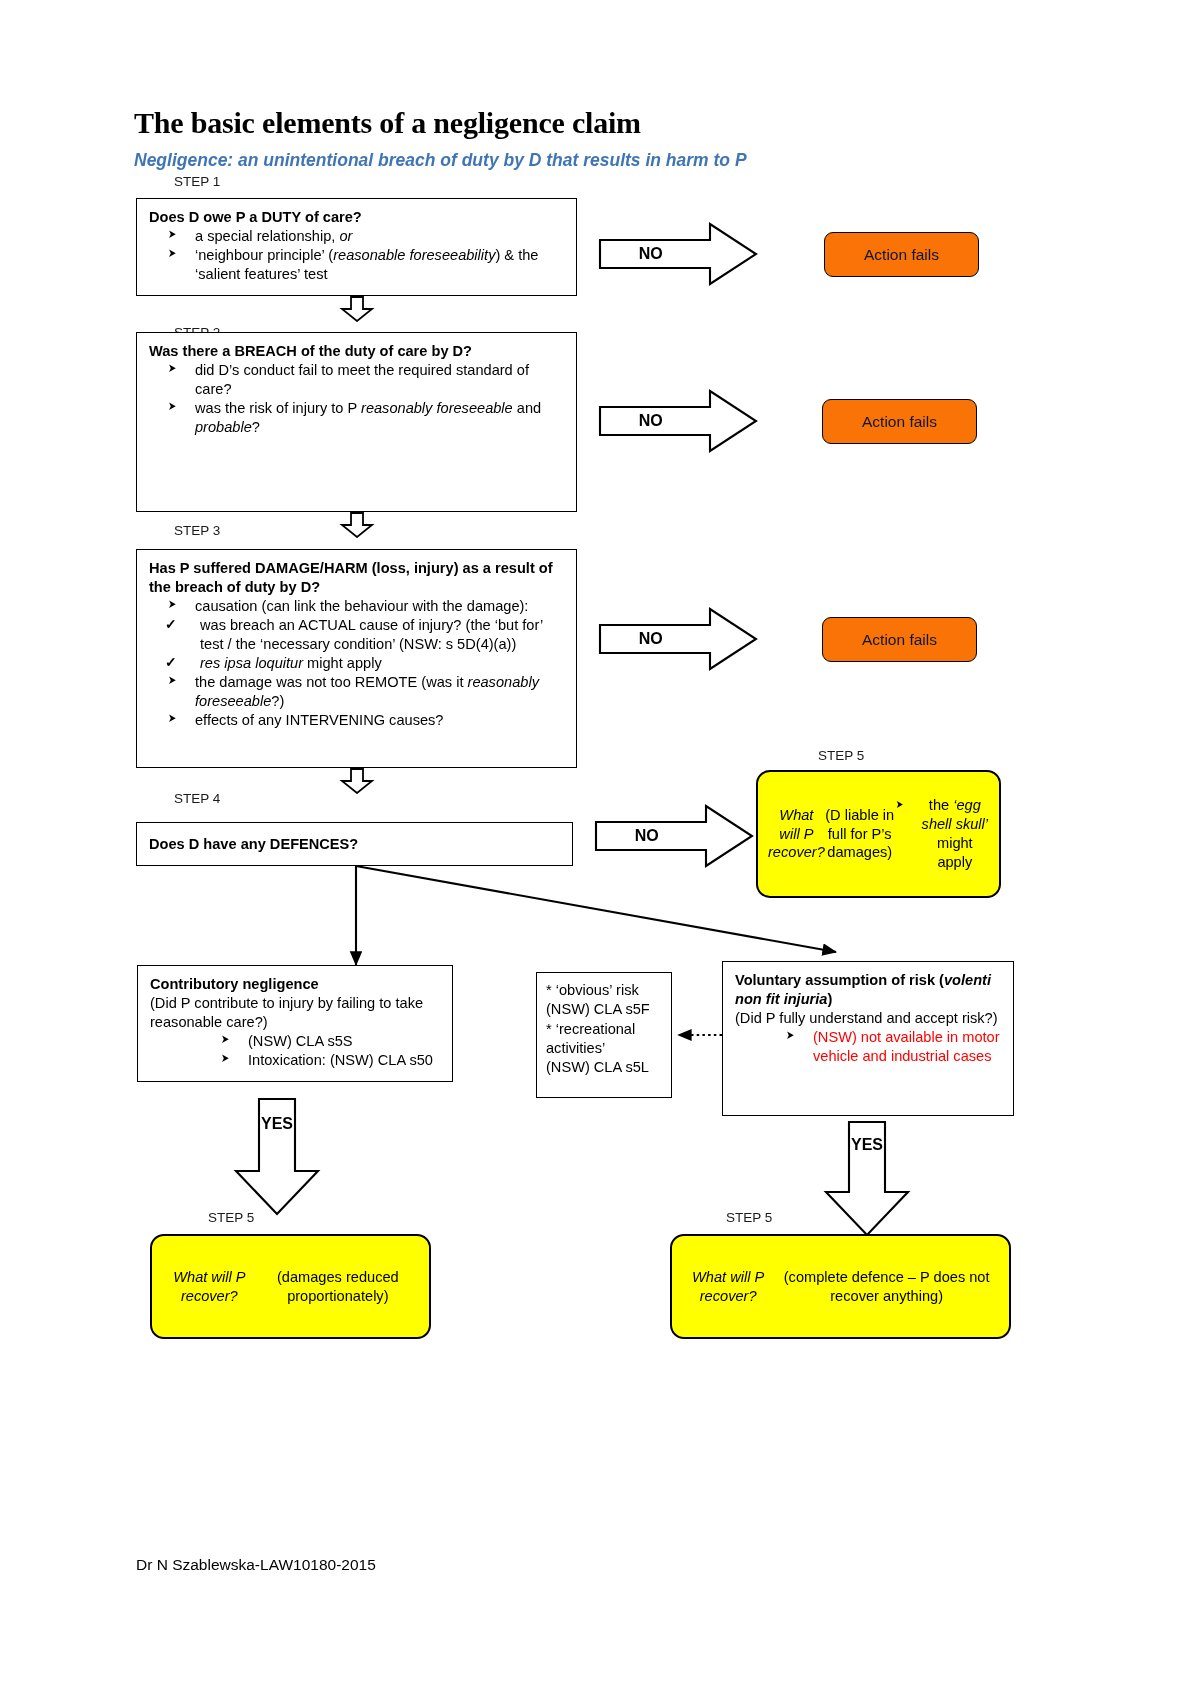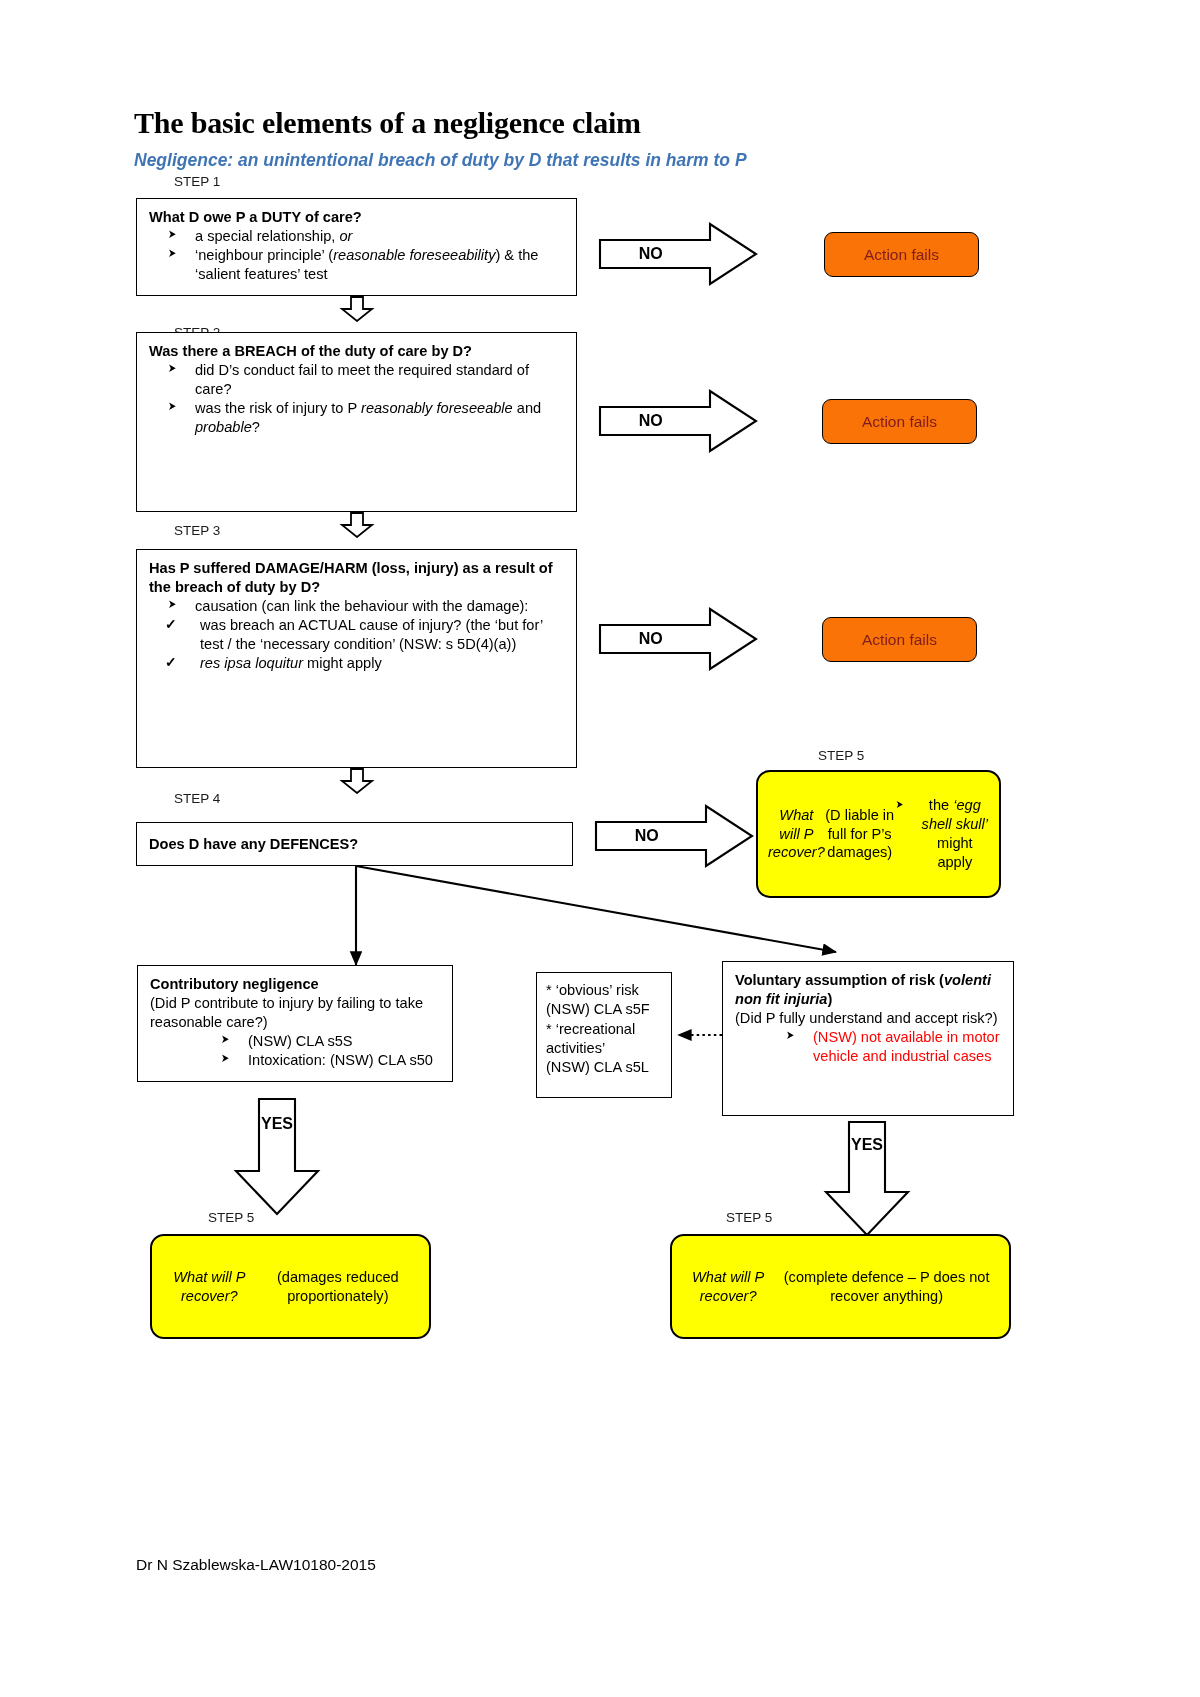--- a/index.html
+++ b/index.html
@@ -63,21 +63,21 @@
     width:66%; text-align:center; font-weight:bold; font-size:16px;
   }
 
   
   .dchev { position:absolute; }
 
   
   .pill-orange {
     position:absolute; background:#F97306; border:1.4px solid #000;
     border-radius:9px; display:flex; align-items:center; justify-content:center;
-    font-size:15.5px; color:#7f1d1d;
+    font-size:15.5px; color:#0f172a;
   }
 
   
   .pill-yellow {
     position:absolute; background:#FFFF00; border:2px solid #000;
     border-radius:14px; display:flex; flex-direction:row;
     align-items:center; justify-content:center;
     font-size:14.6px; line-height:1.30; text-align:center;
     padding:6px 10px;
   }
@@ -127,21 +127,21 @@
 
     <path d="M722,1035 L679,1035" stroke="#000" stroke-width="1.8" fill="none" stroke-dasharray="2.5 3.2" marker-end="url(#arrowheadL)"></path>
   </svg>
 
   <div id="title">The basic elements of a negligence claim</div>
   <div id="subtitle">Negligence: an unintentional breach of duty by D that results in harm to P</div>
 
   <div class="step-label" style="left:134px; top:174px;">STEP 1</div>
 
   <div class="box" style="left:136px; top:198px; width:441px; height:98px;">
-    <div class="hd">What D owe P a DUTY of care?</div>
+    <div class="hd">Does D owe P a DUTY of care?</div>
     <ul class="l1">
       <li>a special relationship, <i>or</i></li>
       <li>‘neighbour principle’ (<i>reasonable foreseeability</i>) &amp; the ‘salient features’ test</li>
     </ul>
   </div>
 
   <div class="dchev" style="left:335px; top:296px;">
     <svg width="44" height="26" viewBox="0 0 44 26">
       <path d="M16,1 L28,1 L28,13 L37,13 L22,25 L7,13 L16,13 Z" fill="#fff" stroke="#000" stroke-width="1.8" stroke-linejoin="miter"></path>
     </svg>
@@ -168,20 +168,24 @@
   <div class="step-label" style="left:134px; top:523px;">STEP 3</div>
 
   <div class="box" style="left:136px; top:549px; width:441px; height:219px;">
     <div class="hd">Has P suffered DAMAGE/HARM (loss, injury) as a result of the breach of duty by D?</div>
     <ul class="l1">
       <li>causation (can link the behaviour with the damage):</li>
     </ul>
     <ul class="l2">
       <li>was breach an ACTUAL cause of injury? (the ‘but for’ test / the ‘necessary condition’ (NSW: s 5D(4)(a))</li>
       <li><i>res ipsa loquitur</i> might apply</li>
+    </ul>
+    <ul class="l1">
+      <li>the damage was not too REMOTE (was it <i>reasonably foreseeable</i>?)</li>
+      <li>effects of any INTERVENING causes?</li>
     </ul>
   </div>
 
   <div class="dchev" style="left:335px; top:768px;">
     <svg width="44" height="26" viewBox="0 0 44 26">
       <path d="M16,1 L28,1 L28,13 L37,13 L22,25 L7,13 L16,13 Z" fill="#fff" stroke="#000" stroke-width="1.8" stroke-linejoin="miter"></path>
     </svg>
   </div>
 
   <div class="step-label" style="left:134px; top:791px;">STEP 4</div>

